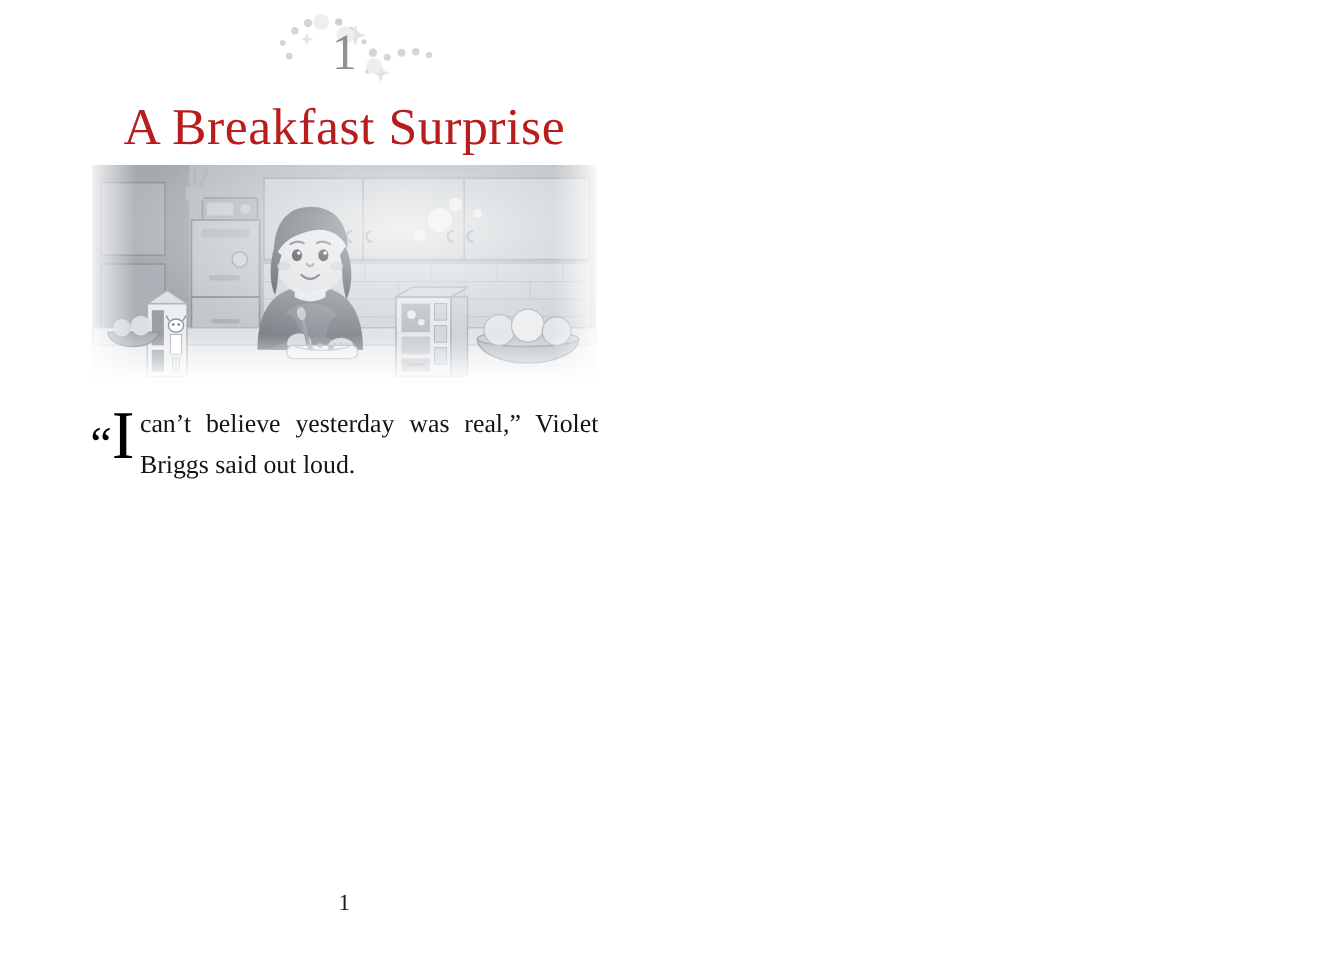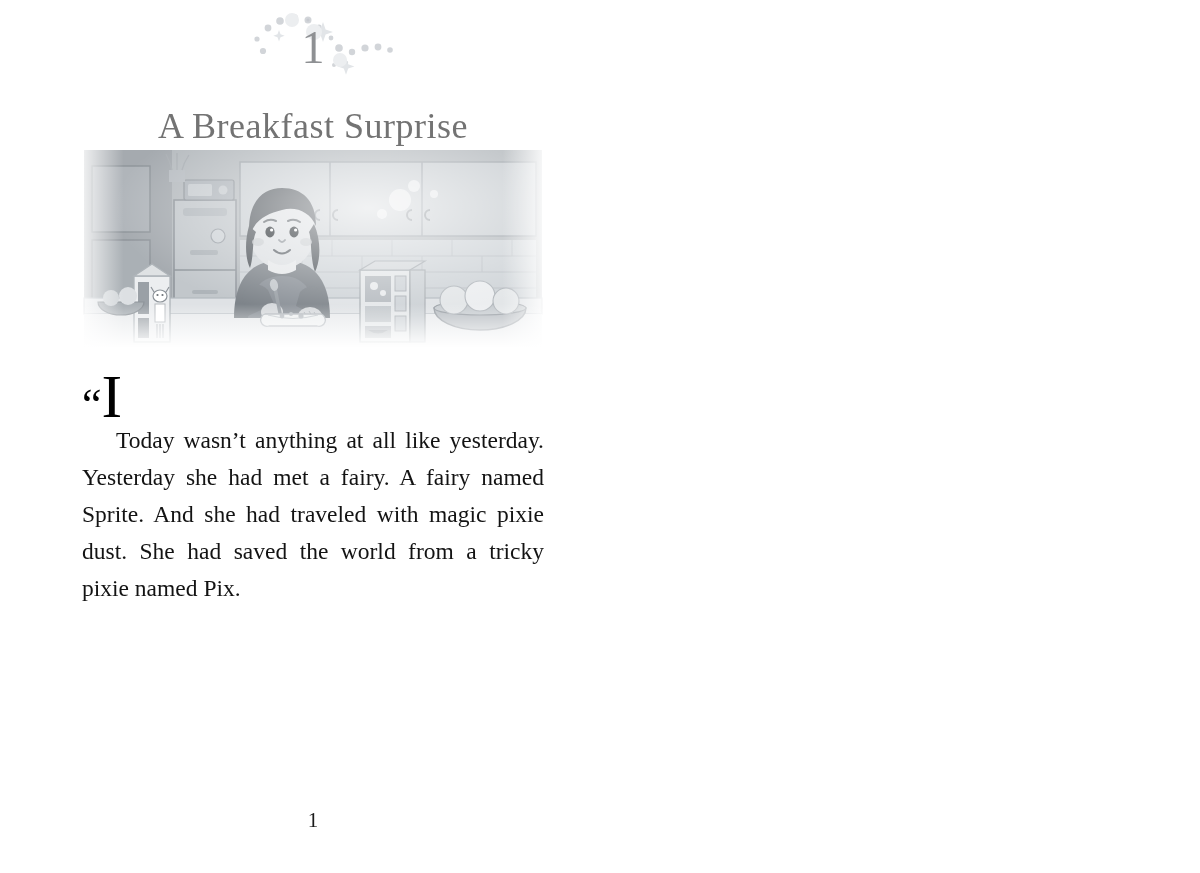--- a/index.html
+++ b/index.html
@@ -59,26 +59,26 @@
     font-weight: 400;
   }
   .sparkles {
     position: absolute;
     left: 0; top: 0;
     width: 462px;
     height: 78px;
     pointer-events: none;
   }
   .chapter-title {
-    margin-top: 12px;
-    font-family: "Liberation Serif", "DejaVu Serif", serif;
-    font-size: 36px;
+    margin-top: 2px;
+    font-family: "Liberation Serif", "DejaVu Serif", serif;
+    font-size: 47px;
     line-height: 56px;
     letter-spacing: 0.5px;
-    color: #737373;
+    color: #b91c1c;
     font-weight: 400;
     font-variant: normal;
     white-space: nowrap;
   }
 
   
   .illus {
     position: absolute;
     overflow: hidden;
   }
@@ -363,22 +363,21 @@
             <circle cx="352" cy="46" r="4"></circle>
             <circle cx="300" cy="66" r="5"></circle>
           </g>
           <rect x="0" y="0" width="462" height="200" fill="url(#fadeL)"></rect>
           <rect x="0" y="0" width="462" height="200" fill="url(#fadeB)"></rect>
         </g>
       </svg>
     </div>
 
     <div class="col col-left">
-      <p class="dropcap-para"><span class="dropcap"><span class="openquote">“</span><span>I</span></span></p>
-      <p>Today wasn’t anything at all like yesterday. Yesterday she had met a fairy. A fairy named Sprite. And she had traveled with magic pixie dust. She had saved the world from a tricky pixie named Pix.</p>
+      <p class="dropcap-para"><span class="dropcap"><span class="openquote">“</span><span>I</span></span><span> can’t believe yesterday was real,” Violet Briggs said out loud.</span></p>
     </div>
 
     <div class="folio folio-left">1</div>
   </div>
 
   <div class="page page-right">
 
     
 
     

